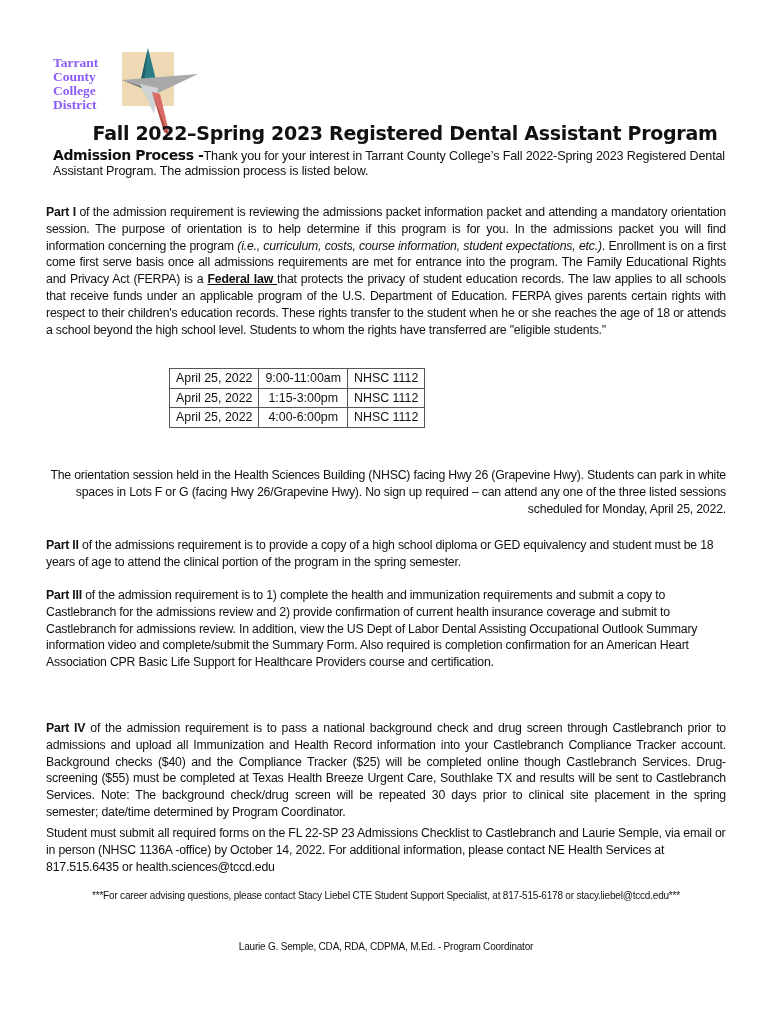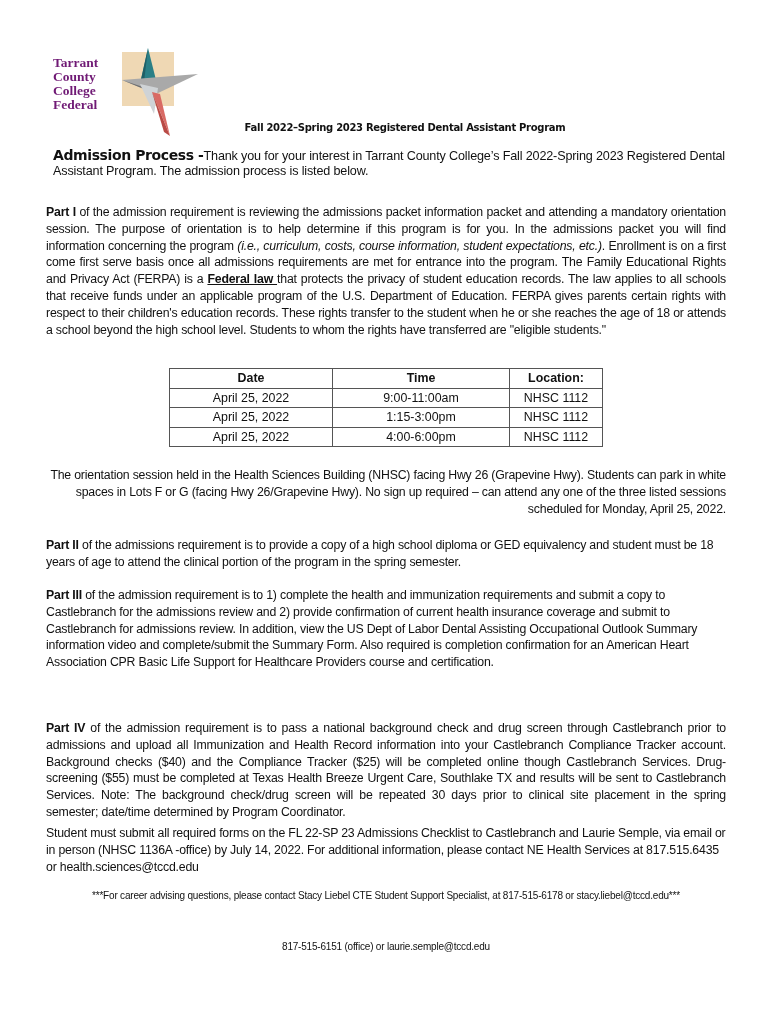--- a/index.html
+++ b/index.html
@@ -1,23 +1,23 @@
 <!DOCTYPE html>
 <html><head>
 <meta charset="utf-8">
 <style>
   * { box-sizing: border-box; margin: 0; padding: 0; }
   html, body { width: 770px; height: 1024px; background: #ffffff; overflow: hidden; }
   body { position: relative; font-family: "Liberation Sans", sans-serif; color: #111; }
 
   .logo { position: absolute; left: 48px; top: 44px; width: 150px; height: 92px; }
-  .logo-text { position: absolute; left: 5px; top: 12px; font-family: "Liberation Serif", serif; font-weight: bold; font-size: 13.5px; line-height: 14px; color: #701a75; }
+  .logo-text { position: absolute; left: 5px; top: 12px; font-family: "Liberation Serif", serif; font-weight: bold; font-size: 13.5px; line-height: 14px; color: #8b5cf6; }
   .logo-star { position: absolute; left: 70px; top: 0; width: 82px; height: 92px; }
 
-  .title { position: absolute; left: 0; width: 770px; top: 122px; text-align: center; font-family: "DejaVu Sans", sans-serif; font-weight: bold; font-size: 10px; letter-spacing: -0.3px; padding-left: 40px; }
+  .title { position: absolute; left: 0; width: 770px; top: 122px; text-align: center; font-family: "DejaVu Sans", sans-serif; font-weight: bold; font-size: 19px; letter-spacing: -0.3px; padding-left: 40px; }
 
   .intro { position: absolute; left: 53px; top: 148px; width: 680px; font-size: 12.6px; line-height: 15px; letter-spacing: -0.15px; }
   .intro .lead { font-family: "DejaVu Sans", sans-serif; font-weight: bold; font-size: 14px; letter-spacing: -0.4px; }
 
   .para { position: absolute; left: 46px; width: 680px; font-size: 12.3px; line-height: 16.8px; letter-spacing: -0.2px; }
   .justify { text-align: justify; }
   .para b { font-weight: bold; }
   .ul { text-decoration: underline; font-weight: bold; }
 
   .p1 { top: 204px; }
@@ -36,21 +36,21 @@
   .p8 { top: 939px; }
 </style>
 </head>
 <body>
 
 <div class="logo">
   <div class="logo-text">
     <div>Tarrant</div>
     <div>County</div>
     <div>College</div>
-    <div>Federal</div>
+    <div>District</div>
   </div>
   <svg class="logo-star" viewBox="0 0 82 92">
     <rect x="4" y="8" width="52" height="54" fill="#efd8b4"></rect>
     <polygon points="30,4 40,44 22,40" fill="#2a7f86"></polygon>
     <polygon points="30,4 26,38 22,40" fill="#1f5f66"></polygon>
     <polygon points="4,36 80,30 38,50" fill="#a9a9a9"></polygon>
     <polygon points="4,36 38,50 22,42" fill="#6d6d6d"></polygon>
     <polygon points="22,40 40,44 36,70" fill="#cfd3d6"></polygon>
     <polygon points="34,48 42,50 52,92" fill="#d96a64"></polygon>
     <polygon points="34,48 46,88 52,92" fill="#b94a45"></polygon>
@@ -62,25 +62,20 @@
 <div class="intro">
   <span class="lead">Admission Process -</span><span>Thank you for your interest in Tarrant County College’s Fall 2022-Spring 2023 Registered Dental Assistant Program. The admission process is listed below.</span>
 </div>
 
 <div class="para p1 justify">
   <b>Part I</b><span> of the admission requirement is reviewing the admissions packet information packet and attending a mandatory orientation session. The purpose of orientation is to help determine if this program is for you.  In the admissions packet you will find information concerning the program </span><i>(i.e., curriculum, costs, course information, student expectations, etc.)</i><span>. Enrollment is on a first come first serve basis once all admissions requirements are met for entrance into the program. The Family Educational Rights and Privacy Act (FERPA) is a </span><span class="ul">Federal law </span><span>that protects the privacy of student education records. The law applies to all schools that receive funds under an applicable program of the U.S. Department of Education. FERPA gives parents certain rights with respect to their children's education records. These rights transfer to the student when he or she reaches the age of 18 or attends a school beyond the high school level. Students to whom the rights have transferred are "eligible students."</span>
 </div>
 
 <table class="sched">
   <tbody>
-      <tr>
-    <th class="c1">Date</th>
-    <th class="c2">Time</th>
-    <th class="c3">Location:</th>
-  </tr>
   <tr>
     <td>April 25, 2022</td>
     <td>9:00-11:00am</td>
     <td>NHSC 1112</td>
   </tr>
   <tr>
     <td>April 25, 2022</td>
     <td>1:15-3:00pm</td>
     <td>NHSC 1112</td>
   </tr>
@@ -99,19 +94,19 @@
 </div>
 
 <div class="para p4">
   <b>Part III</b><span> of the admission requirement is to 1) complete the health and immunization requirements and submit a copy to Castlebranch for the admissions review and 2) provide confirmation of current health insurance coverage and submit to Castlebranch for admissions review. In addition, view the US Dept of Labor Dental Assisting Occupational Outlook Summary information video and complete/submit the Summary Form. Also required is completion confirmation for an American Heart Association CPR Basic Life Support for Healthcare Providers course and certification.</span>
 </div>
 
 <div class="para p5 justify">
   <b>Part  IV</b><span> of the admission requirement is to pass a national background check and drug screen through Castlebranch prior to admissions and upload all Immunization and Health Record information into your Castlebranch Compliance Tracker account. Background checks ($40) and the Compliance Tracker ($25) will be completed online though Castlebranch Services. Drug-screening ($55) must be completed at Texas Health Breeze Urgent Care, Southlake TX and results will be sent to Castlebranch Services. Note: The background check/drug screen will be repeated 30 days prior to clinical site placement in the spring semester; date/time determined by Program Coordinator.</span>
 </div>
 
-<div class="para p6">Student must submit all required forms on the FL 22-SP 23 Admissions Checklist to Castlebranch and Laurie Semple, via email or in person (NHSC 1136A -office) by July 14, 2022.  For additional information, please contact NE Health Services at 817.515.6435 or health.sciences@tccd.edu</div>
+<div class="para p6">Student must submit all required forms on the FL 22-SP 23 Admissions Checklist to Castlebranch and Laurie Semple, via email or in person (NHSC 1136A -office) by October 14, 2022.  For additional information, please contact NE Health Services at 817.515.6435 or health.sciences@tccd.edu</div>
 
 <div class="center p7">***For career advising questions, please contact Stacy Liebel CTE Student Support Specialist, at 817-515-6178 or stacy.liebel@tccd.edu***</div>
 
 <div class="center p8">
-  <div>817-515-6151 (office) or laurie.semple@tccd.edu</div>
+  <div>Laurie G. Semple, CDA, RDA, CDPMA, M.Ed. - Program Coordinator</div>
 </div>
 
 </body></html>

